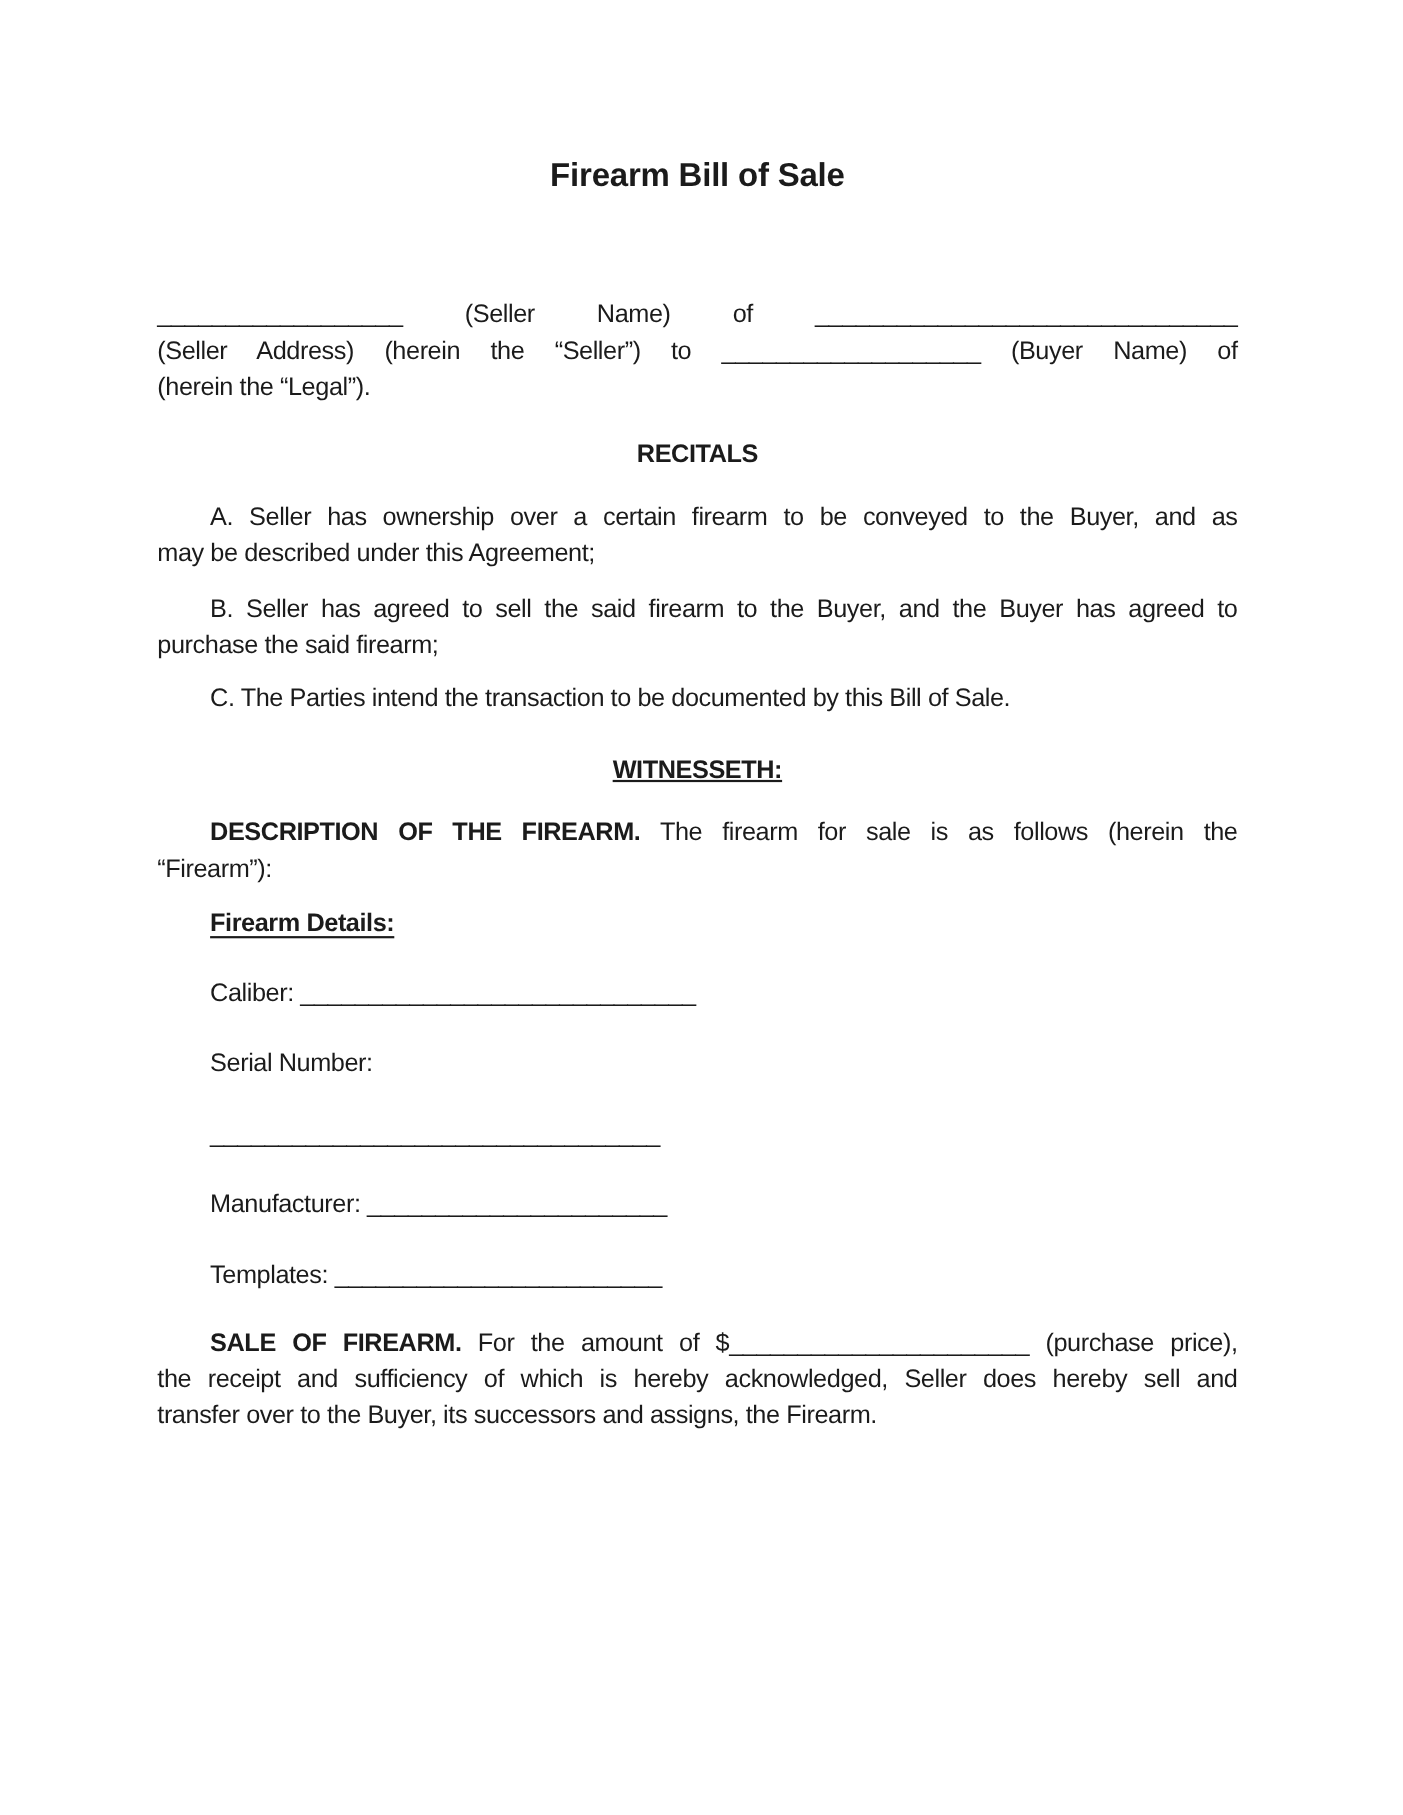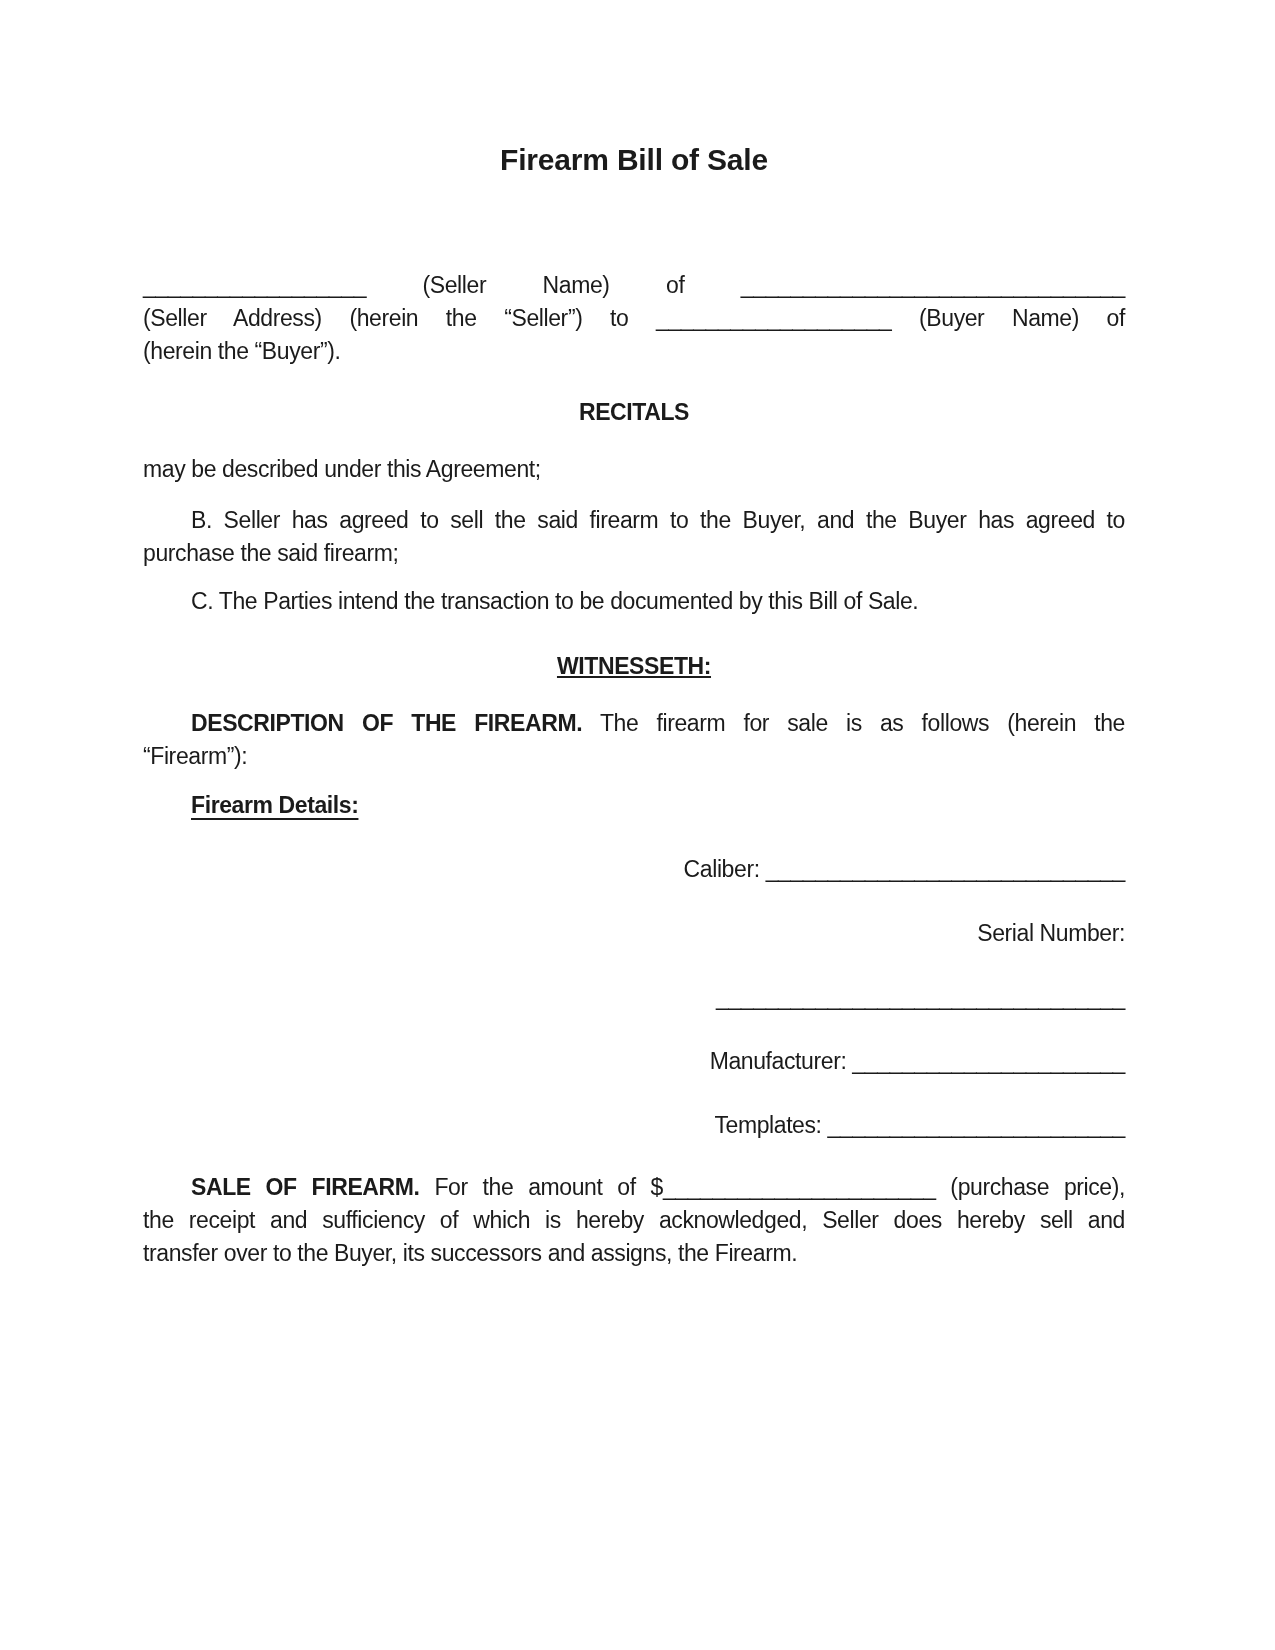--- a/index.html
+++ b/index.html
@@ -56,21 +56,21 @@
   }
   .lline { text-align: left; }
   .ind { padding-left: 48px; }
   .b { font-weight: bold; }
   .fd-heading {
     font-weight: bold;
     text-decoration: underline;
     text-underline-offset: 5px;
     text-decoration-thickness: 2px;
   }
-  .field { margin-top: 31px; text-align: right; }
+  .field { margin-top: 31px; }
   .footer {
     position: absolute;
     left: 143px;
     top: 1505px;
     display: flex;
     align-items: center;
     gap: 18px;
   }
   .brand {
     font-size: 29px;
@@ -84,26 +84,27 @@
 <body>
 
 <div class="page">
   <div class="content">
 
     <h1 class="title">Firearm Bill of Sale</h1>
 
     <div class="para p-open">
       <div class="jline">__________________ (Seller Name) of _______________________________</div>
       <div class="jline">(Seller Address) (herein the “Seller”) to ___________________ (Buyer Name) of</div>
-      <div class="lline">(herein the “Buyer”).</div>
+      <div class="lline">(herein the “Legal”).</div>
     </div>
 
     <h2 class="heading h-recitals">RECITALS</h2>
 
     <div class="para m-recital-a">
+      <div class="jline ind">A. Seller has ownership over a certain firearm to be conveyed to the Buyer, and as</div>
       <div class="lline">may be described under this Agreement;</div>
     </div>
 
     <div class="para m-recital-b">
       <div class="jline ind">B. Seller has agreed to sell the said firearm to the Buyer, and the Buyer has agreed to</div>
       <div class="lline">purchase the said firearm;</div>
     </div>
 
     <div class="para m-recital-c">
       <div class="lline ind">C. The Parties intend the transaction to be documented by this Bill of Sale.</div>

